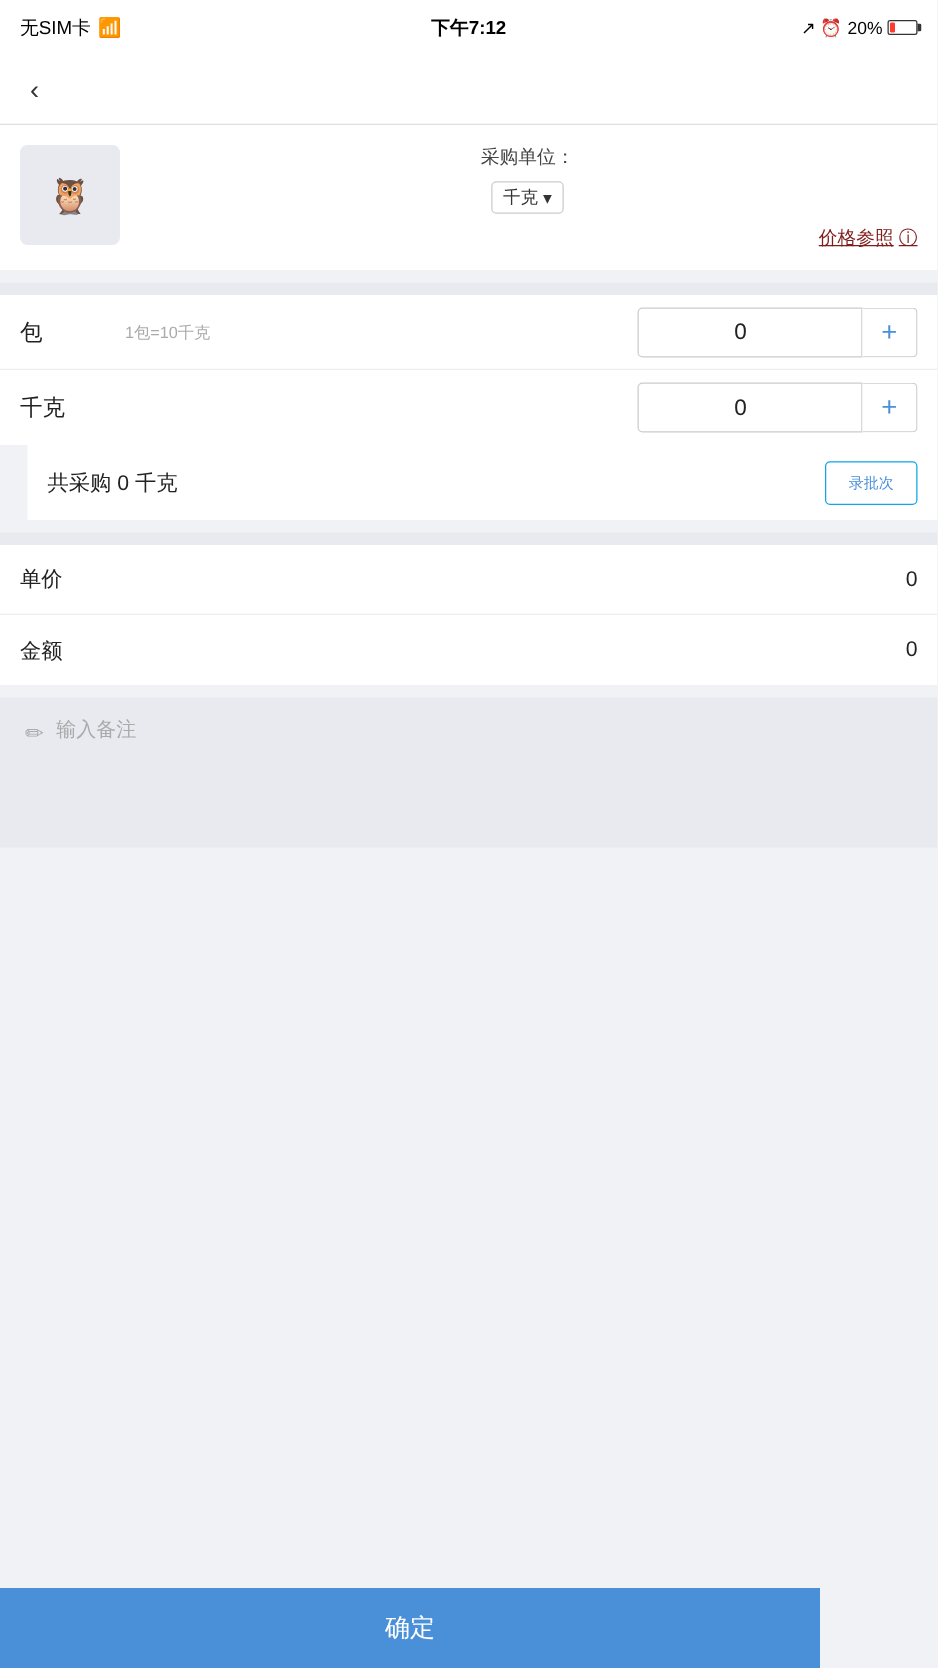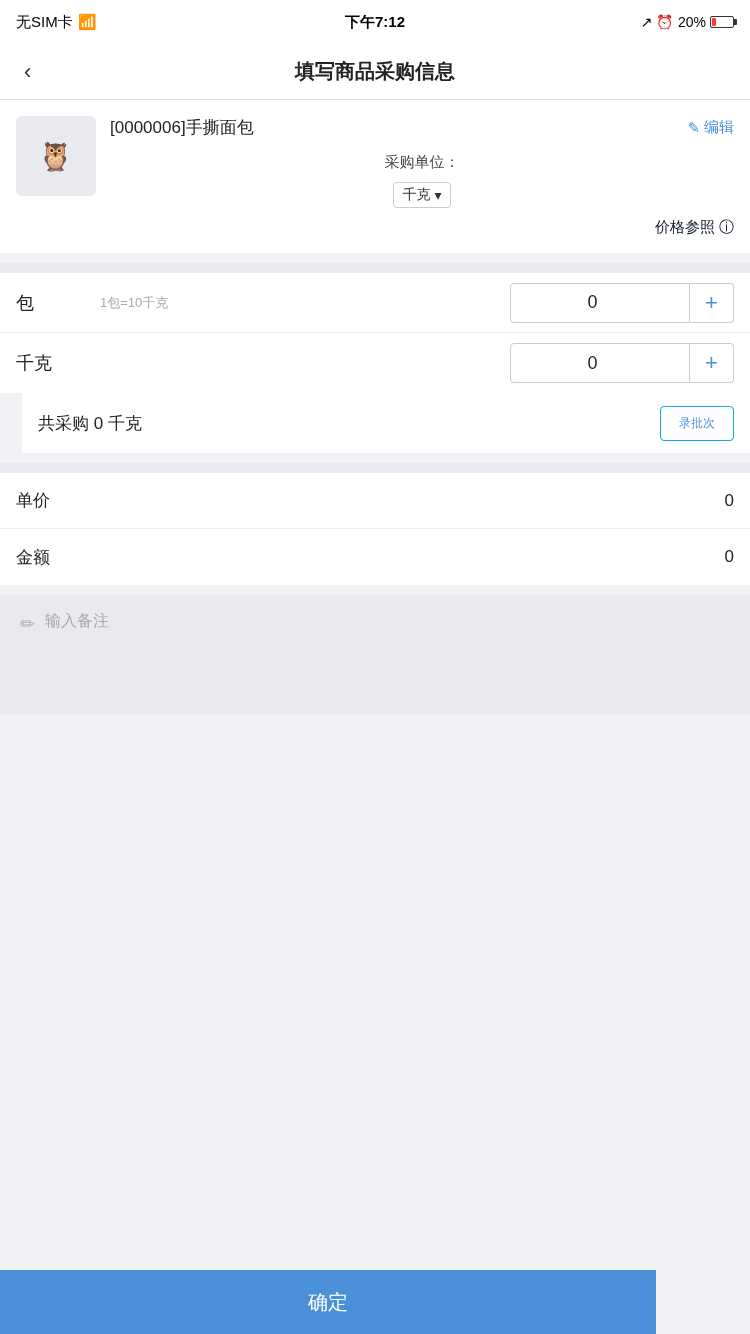--- a/index.html
+++ b/index.html
@@ -116,26 +116,27 @@
       padding: 3px 8px;
       font-size: 14px;
       color: #333;
       background: #fff;
       display: flex;
       align-items: center;
       gap: 4px;
     }
     .price-ref {
       margin-left: auto;
-      color: #0f172a;
+      color: #7f1d1d;
       font-size: 15px;
       display: flex;
       align-items: center;
       gap: 4px;
       cursor: pointer;
+      text-decoration: underline;
     }
 
     
     .section-divider {
       height: 10px;
       background: #e8eaf0;
     }
 
     
     .input-section {
@@ -289,37 +290,29 @@
     <span>⏰</span>
     <span>20%</span>
     <div class="battery-icon">
       <div class="battery-fill"></div>
     </div>
   </div>
 </div>
 
 <div class="nav-bar">
   <span class="nav-back">‹</span>
-  <span class="nav-title">填写商品采购信息</span>
 </div>
 
 <div class="content-area">
 
   <div class="product-card">
     <div class="product-image">
       <span class="owl-icon">🦉</span>
     </div>
     <div class="product-info">
-      <div class="product-header">
-        <span class="product-name">[0000006]手撕面包</span>
-        <span class="edit-btn">
-          <span>✎</span>
-          <span>编辑</span>
-        </span>
-      </div>
       <div class="product-unit">
         <span>采购单位：</span>
         <div class="unit-select">
           <span>千克</span>
           <span>▾</span>
         </div>
         <span class="price-ref">
           <span>价格参照</span>
           <span>ⓘ</span>
         </span>

